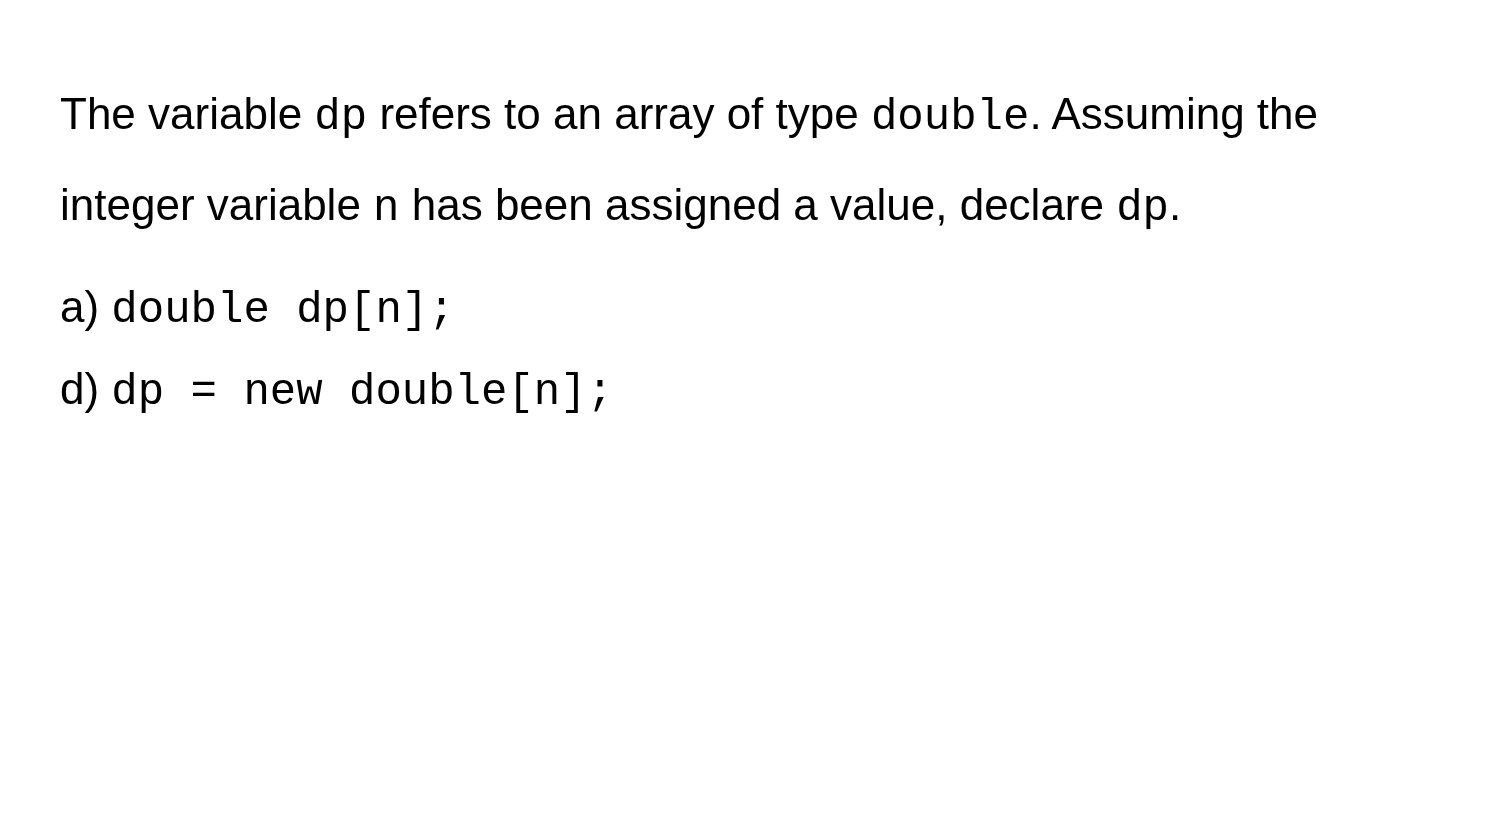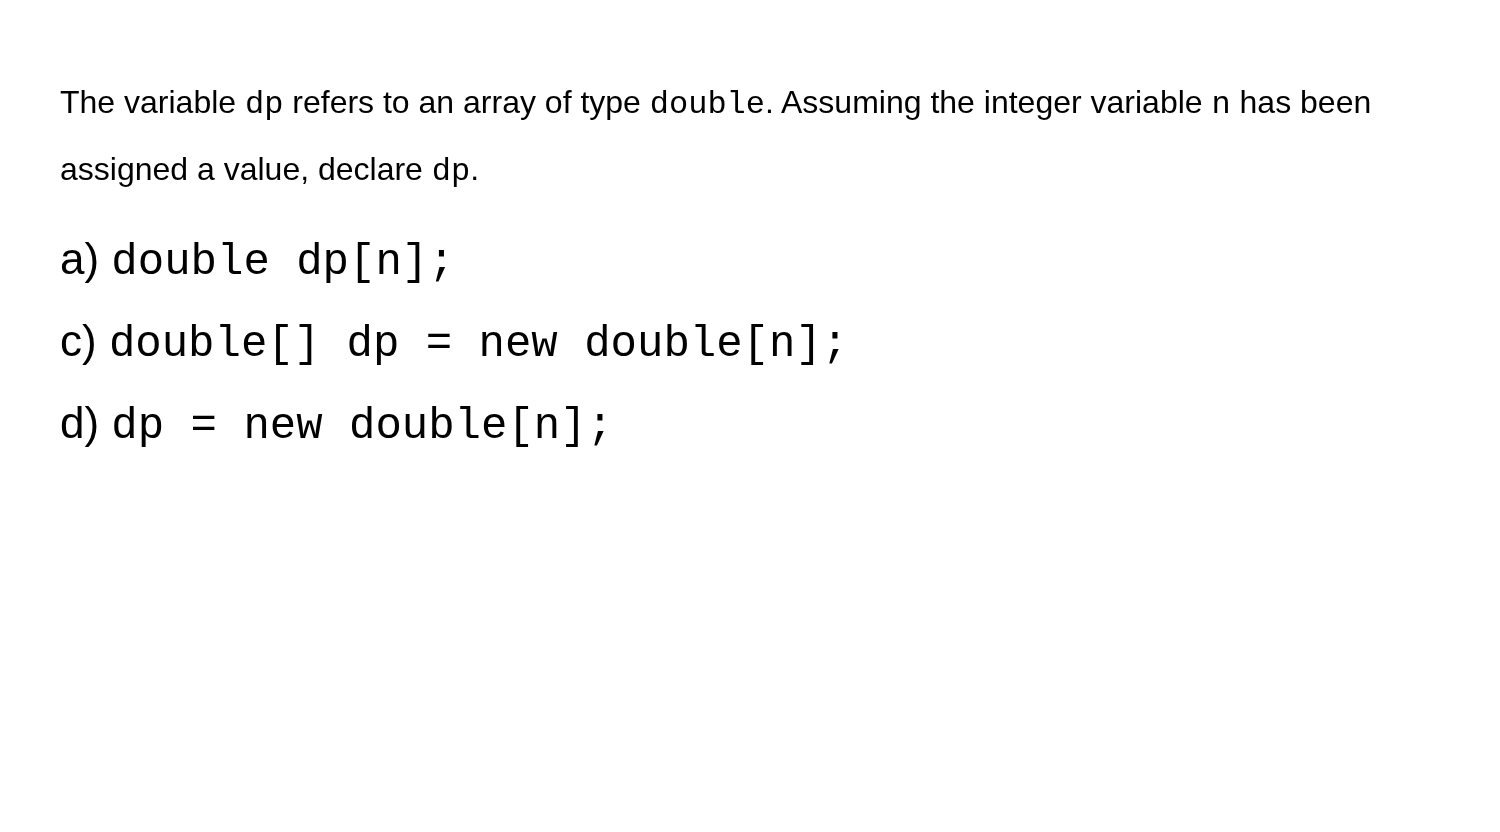--- a/index.html
+++ b/index.html
@@ -12,21 +12,21 @@
       height: 832px;
       background: #ffffff;
       font-family: Helvetica, Arial, sans-serif;
       color: #000000;
       padding: 70px 60px 60px 60px;
     }
     .content {
       max-width: 1380px;
     }
     .question-text {
-      font-size: 32px;
+      font-size: 44px;
       line-height: 2.0;
       margin-bottom: 18px;
     }
     .mono {
       font-family: "Courier New", Courier, monospace;
     }
     .option {
       font-size: 44px;
       line-height: 1.7;
       margin-bottom: 4px;
@@ -45,22 +45,18 @@
   <p class="question-text">
     <span>The variable </span><span class="mono">dp</span><span> refers to an array of type </span><span class="mono">double</span><span>. </span><span>Assuming the integer variable </span><span class="mono">n</span><span> has been assigned a </span><span>value, declare </span><span class="mono">dp</span><span>.</span>
   </p>
 
   <div class="option">
     <span class="option-label">a)</span>
     <span class="option-code">double dp[n];</span>
   </div>
 
 
-  <div class="option">
-    <span class="option-label">c)</span>
-    <span class="option-code">double[] dp = new double[n];</span>
-  </div>
 
   <div class="option">
     <span class="option-label">d)</span>
     <span class="option-code">dp = new double[n];</span>
   </div>
 </div>
 
 </body></html>

